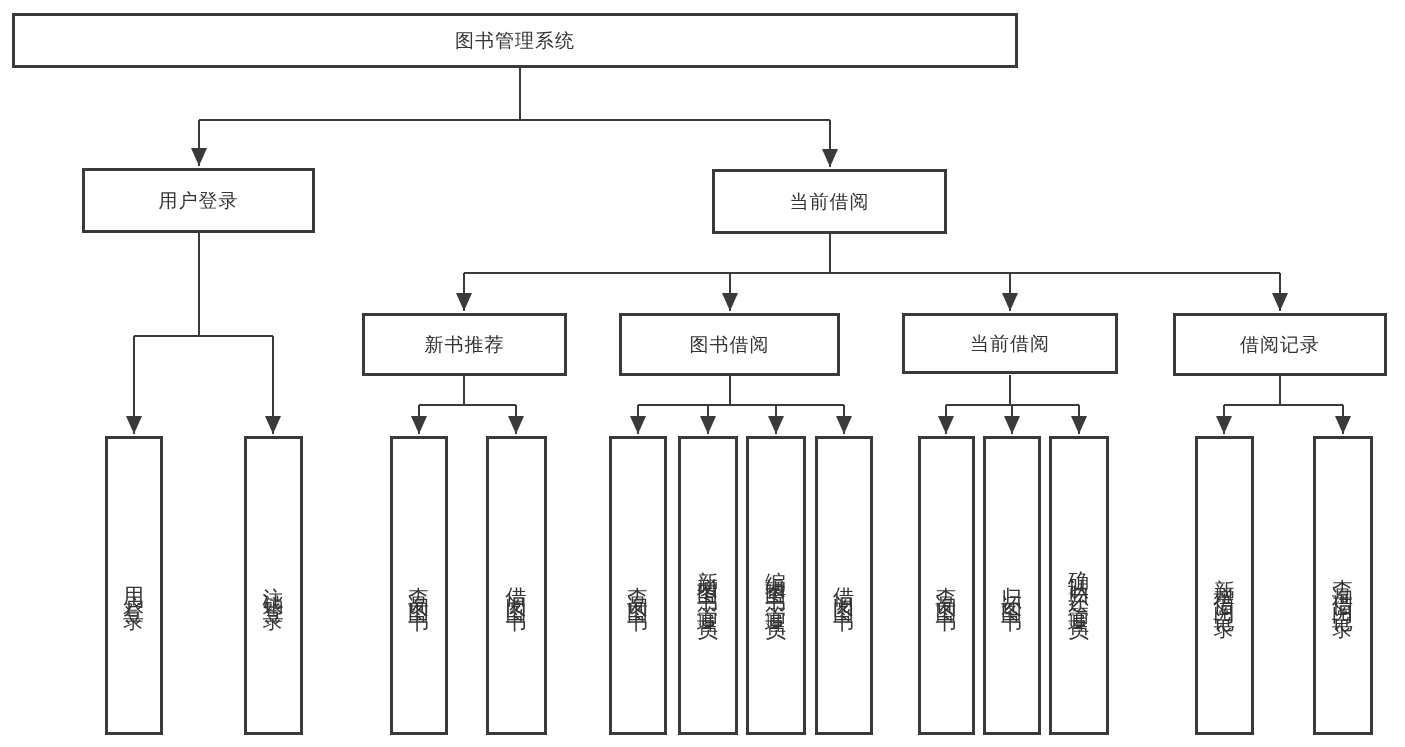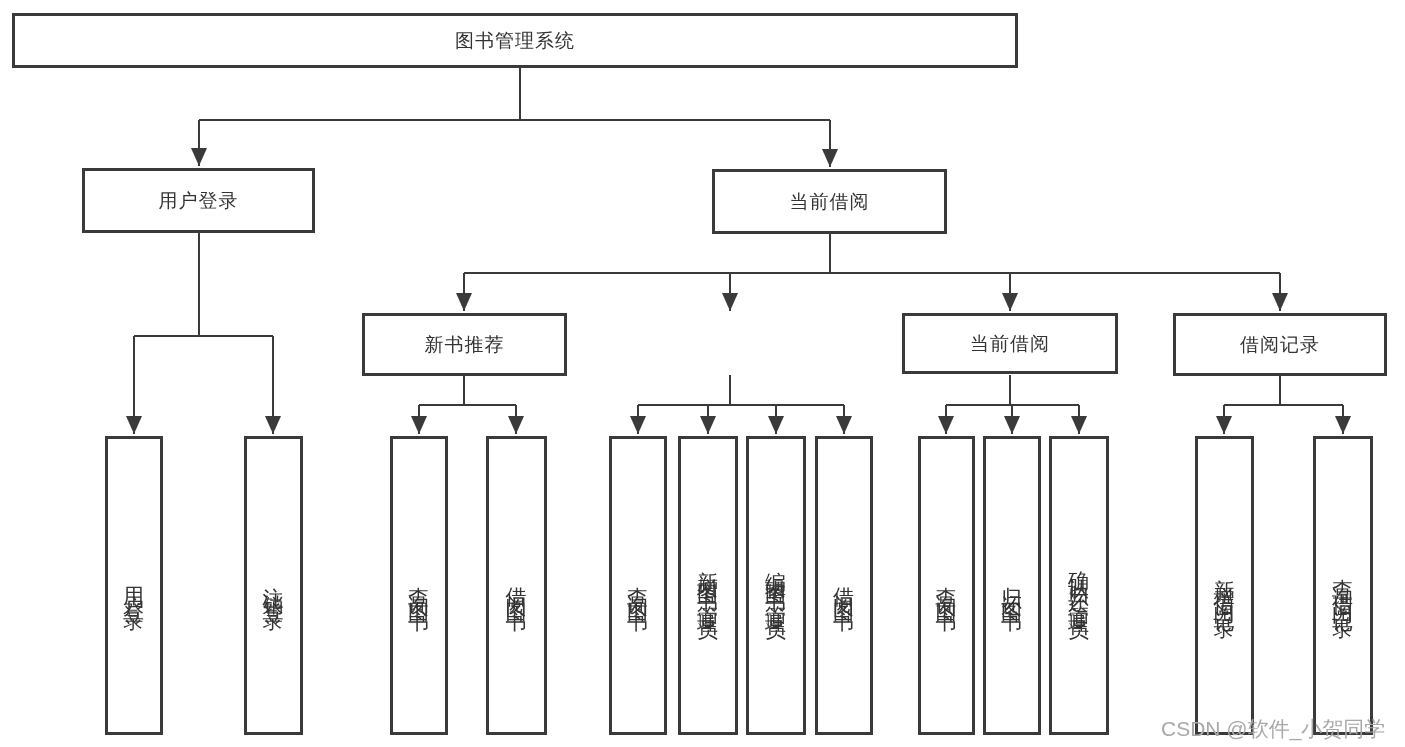--- a/index.html
+++ b/index.html
@@ -97,20 +97,23 @@
   <div class="node h" style="left:82px;top:168px;width:233px;height:65px">
     <span>用户登录</span>
   </div>
   <div class="node h" style="left:712px;top:169px;width:235px;height:65px">
     <span>当前借阅</span>
   </div>
 
   <div class="node h" style="left:362px;top:313px;width:205px;height:63px">
     <span>新书推荐</span>
   </div>
+  <div class="node h" style="left:619px;top:313px;width:221px;height:63px">
+    <span>图书借阅</span>
+  </div>
   <div class="node h" style="left:902px;top:313px;width:216px;height:61px">
     <span>当前借阅</span>
   </div>
   <div class="node h" style="left:1173px;top:313px;width:214px;height:63px">
     <span>借阅记录</span>
   </div>
 
   <div class="node v" style="left:105px;top:436px;width:58px;height:299px">
     <span>用户登录</span>
   </div>
@@ -148,15 +151,14 @@
     <span>确认归还（管理员）</span>
   </div>
 
   <div class="node v" style="left:1195px;top:436px;width:59px;height:299px">
     <span>新增借阅记录</span>
   </div>
   <div class="node v" style="left:1313px;top:436px;width:60px;height:299px">
     <span>查询借阅记录</span>
   </div>
 
-  <div class="watermark">CSDN @软件_小贺同学</div>
 
 </div>
 
 </body></html>

